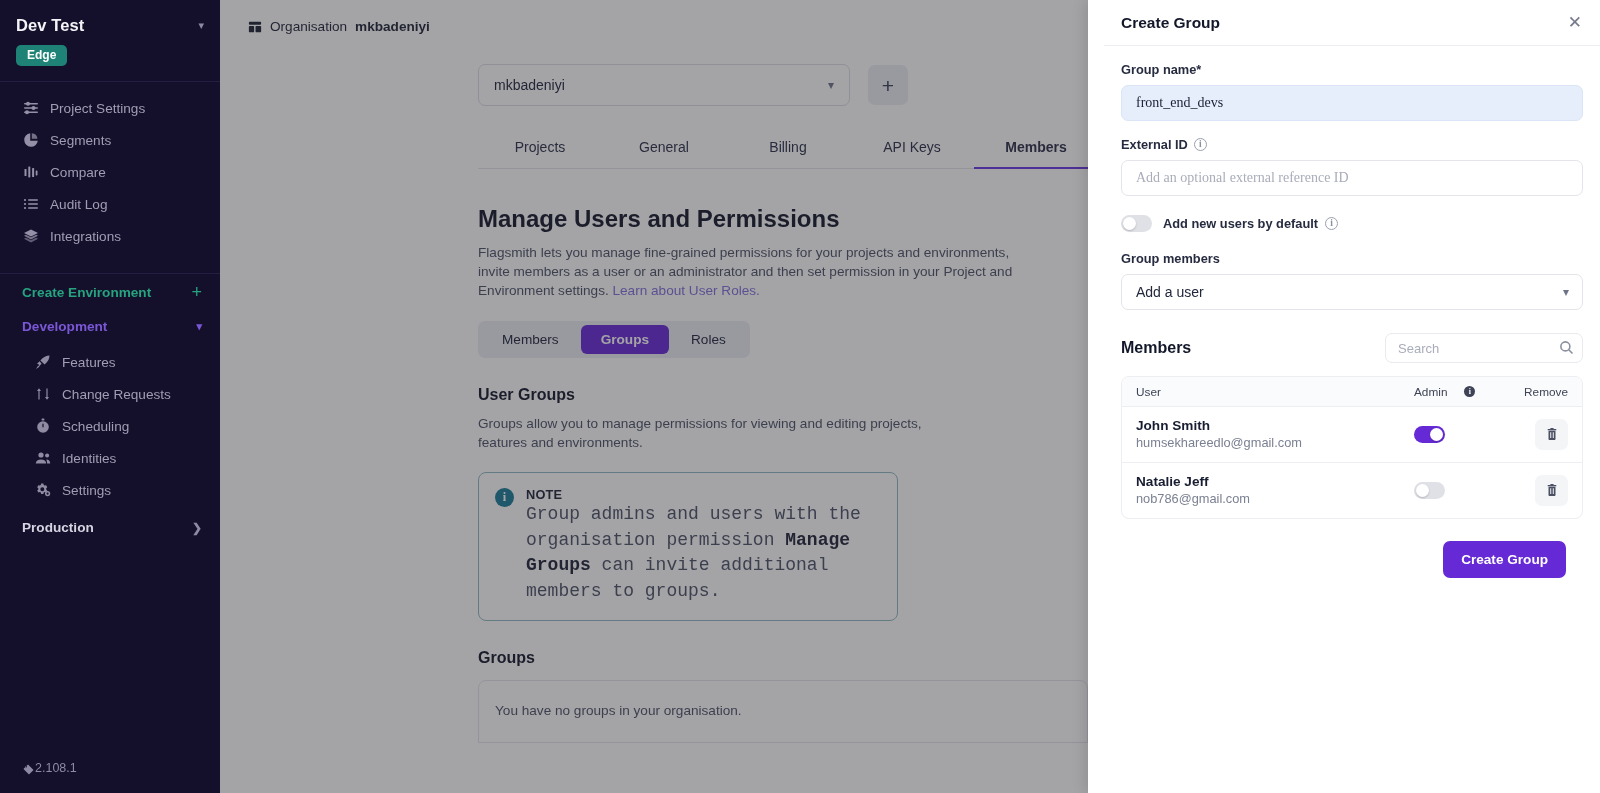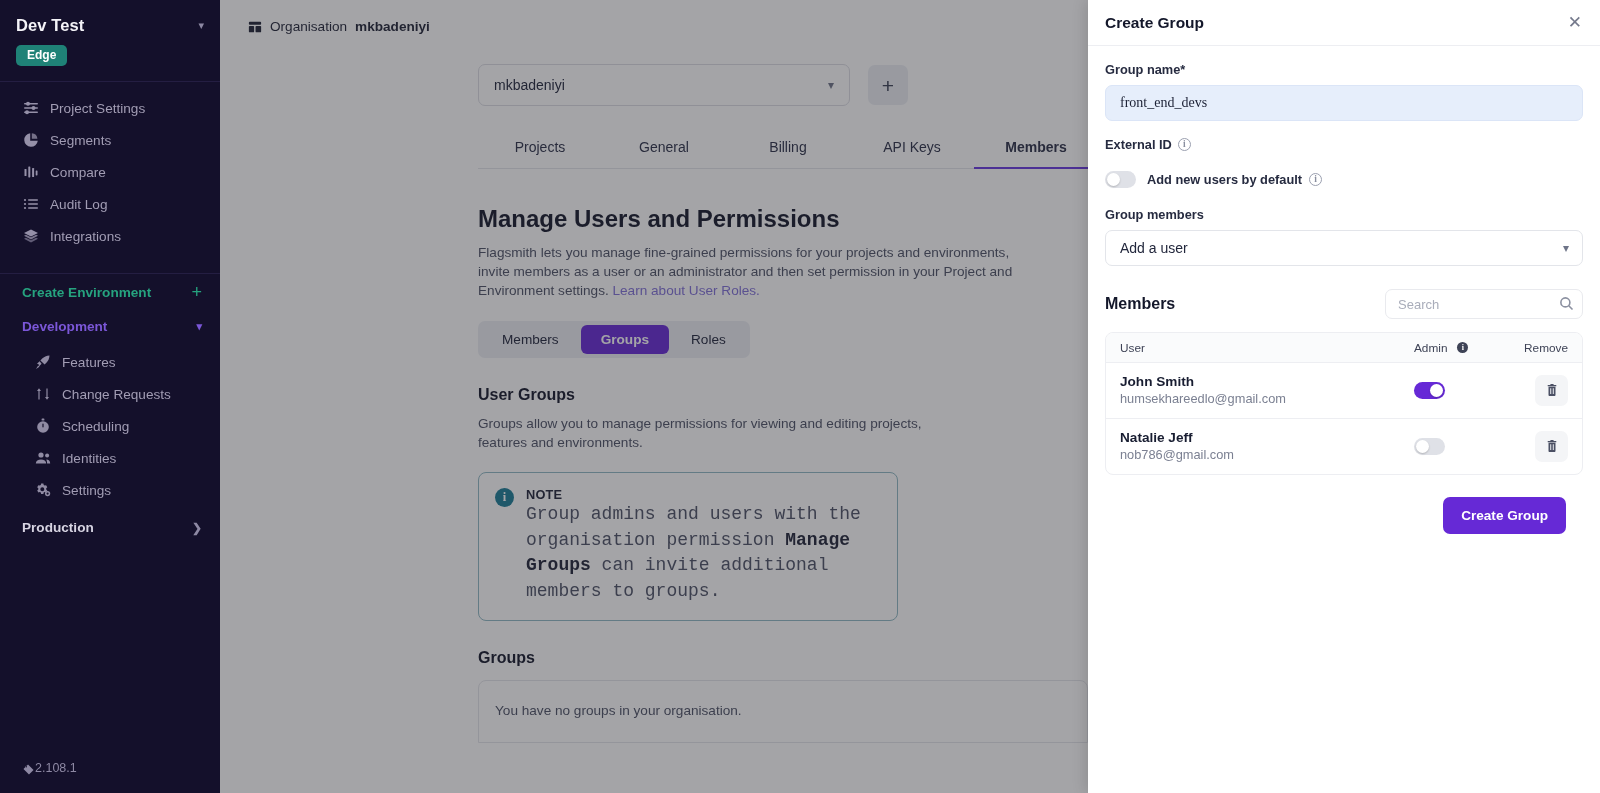--- a/index.html
+++ b/index.html
@@ -142,20 +142,21 @@
   .scrim {
     position: absolute; inset: 0; background: rgba(39,39,46,.42);
     z-index: 10; pointer-events: none;
   }
 
   
   .panel {
     position: absolute; top: 0; right: 0; width: 512px; height: 793px;
     background: #ffffff; z-index: 20; display: flex; flex-direction: column;
     box-shadow: -2px 0 14px rgba(0,0,0,.14);
+    padding-left: 16px;
   }
   .panel-head {
     height: 46px; flex: 0 0 46px; border-bottom: 1px solid #edeef2;
     display: flex; align-items: center; justify-content: space-between;
     padding: 0 18px 0 17px;
   }
   .panel-title { font-size: 15.5px; font-weight: bold; color: #13172a; }
   .panel-close { color: #757a8c; font-size: 17px; line-height: 1; cursor: pointer; }
   .panel-body { padding: 16px 17px 0 17px; flex: 1 1 auto; overflow: hidden; }
 
@@ -207,21 +208,21 @@
   .search-ico { position: absolute; right: 9px; top: 7px; width: 15px; height: 15px; }
   .search-ico svg { width: 15px; height: 15px; stroke: #8b90a0; fill: none; stroke-width: 1.7; }
 
   .tbl { margin-top: 13px; width: 100%; border: 1px solid #edeef2; border-radius: 8px; overflow: hidden; background: #fff; }
   .tbl-head {
     display: flex; align-items: center; height: 30px;
     background: #fafbfc; border-bottom: 1px solid #edeef2;
     font-size: 11.8px; color: #3e4356; padding: 0 14px;
   }
   .th-user { flex: 1 1 auto; }
-  .th-admin { width: 92px; display: flex; align-items: center; gap: 10px; }
+  .th-admin { width: 92px; display: flex; align-items: center; gap: 17px; }
   .th-remove { width: 62px; text-align: right; }
   .th-admin .dot {
     width: 11px; height: 11px; border-radius: 50%; background: #3e4356; color: #fff;
     font-size: 8px; line-height: 11px; text-align: center; font-weight: bold;
     font-family: "Liberation Serif", serif;
   }
   .tr {
     display: flex; align-items: center; padding: 11px 14px 12px;
     border-bottom: 1px solid #edeef2;
   }
@@ -470,20 +471,21 @@
     <div class="panel-body">
       <div class="fl">
         <span>Group name*</span>
       </div>
       <input class="fi filled" type="text" value="front_end_devs" style="">
 
       <div class="fl" style="margin-top:16px">
         <span>External ID</span>
         <span class="info-ico">i</span>
       </div>
+      <input class="fi" type="text" placeholder="Add an optional external reference ID" style="">
 
       <div class="row-toggle">
         <div class="tg"></div>
         <span class="tg-label">
           <span>Add new users by default</span>
           <span class="info-ico">i</span>
         </span>
       </div>
 
       <div class="fl" style="margin-top:19px">

